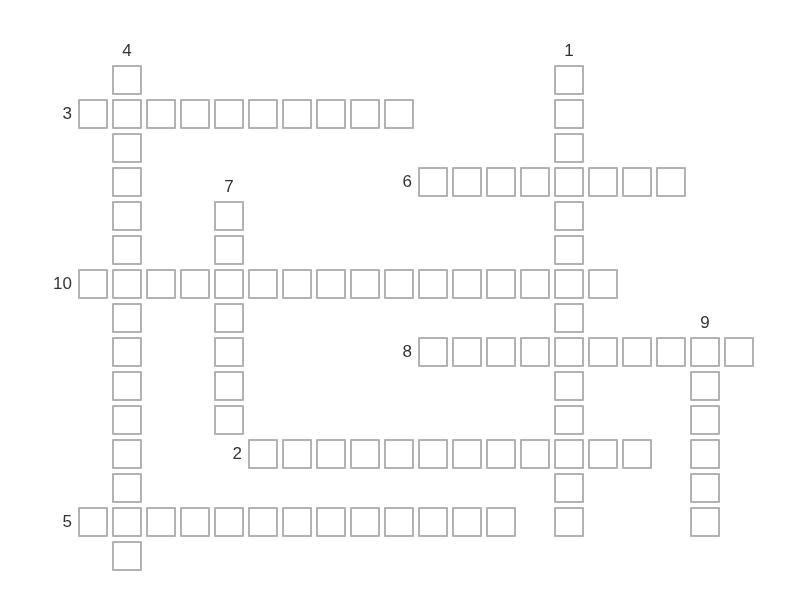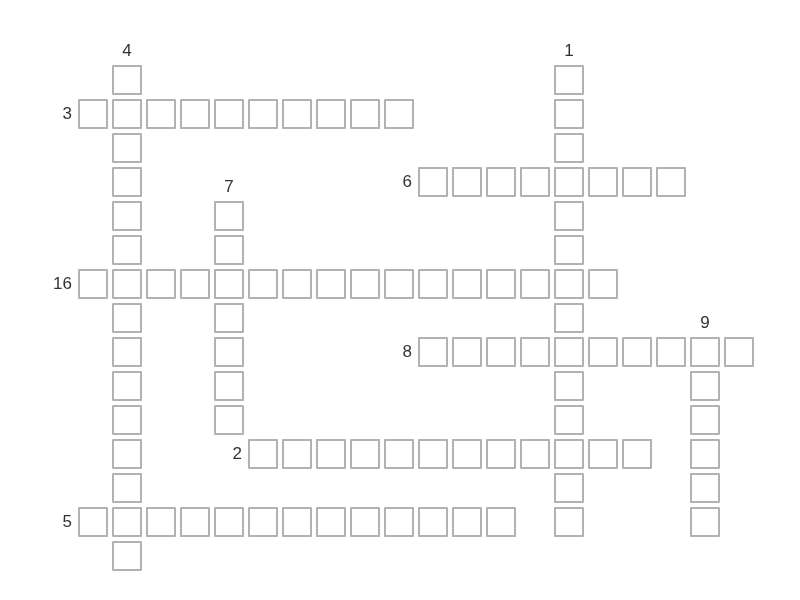--- a/index.html
+++ b/index.html
@@ -139,21 +139,21 @@
     <div class="cw-cell" style="left: 622px; top: 337px; background: rgb(255, 255, 255); border-color: rgb(178, 178, 178);"></div>
     <div class="cw-cell" style="left: 656px; top: 337px; background: rgb(255, 255, 255); border-color: rgb(178, 178, 178);"></div>
     <div class="cw-cell" style="left: 690px; top: 337px; background: rgb(255, 255, 255); border-color: rgb(178, 178, 178);"></div>
     <div class="cw-cell" style="left: 724px; top: 337px; background: rgb(255, 255, 255); border-color: rgb(178, 178, 178);"></div>
     <div class="cw-label down" style="color: rgb(51, 51, 51); left: 690px; top: 311px;">9</div>
     <div class="cw-cell" style="left: 690px; top: 371px; background: rgb(255, 255, 255); border-color: rgb(178, 178, 178);"></div>
     <div class="cw-cell" style="left: 690px; top: 405px; background: rgb(255, 255, 255); border-color: rgb(178, 178, 178);"></div>
     <div class="cw-cell" style="left: 690px; top: 439px; background: rgb(255, 255, 255); border-color: rgb(178, 178, 178);"></div>
     <div class="cw-cell" style="left: 690px; top: 473px; background: rgb(255, 255, 255); border-color: rgb(178, 178, 178);"></div>
     <div class="cw-cell" style="left: 690px; top: 507px; background: rgb(255, 255, 255); border-color: rgb(178, 178, 178);"></div>
-    <div class="cw-label across" style="color: rgb(51, 51, 51); left: 28px; top: 269px;">16</div>
+    <div class="cw-label across" style="color: rgb(51, 51, 51); left: 28px; top: 269px;">10</div>
     <div class="cw-cell" style="left: 78px; top: 269px; background: rgb(255, 255, 255); border-color: rgb(178, 178, 178);"></div>
     <div class="cw-cell" style="left: 146px; top: 269px; background: rgb(255, 255, 255); border-color: rgb(178, 178, 178);"></div>
     <div class="cw-cell" style="left: 180px; top: 269px; background: rgb(255, 255, 255); border-color: rgb(178, 178, 178);"></div>
     <div class="cw-cell" style="left: 248px; top: 269px; background: rgb(255, 255, 255); border-color: rgb(178, 178, 178);"></div>
     <div class="cw-cell" style="left: 282px; top: 269px; background: rgb(255, 255, 255); border-color: rgb(178, 178, 178);"></div>
     <div class="cw-cell" style="left: 316px; top: 269px; background: rgb(255, 255, 255); border-color: rgb(178, 178, 178);"></div>
     <div class="cw-cell" style="left: 350px; top: 269px; background: rgb(255, 255, 255); border-color: rgb(178, 178, 178);"></div>
     <div class="cw-cell" style="left: 384px; top: 269px; background: rgb(255, 255, 255); border-color: rgb(178, 178, 178);"></div>
     <div class="cw-cell" style="left: 418px; top: 269px; background: rgb(255, 255, 255); border-color: rgb(178, 178, 178);"></div>
     <div class="cw-cell" style="left: 452px; top: 269px; background: rgb(255, 255, 255); border-color: rgb(178, 178, 178);"></div>

